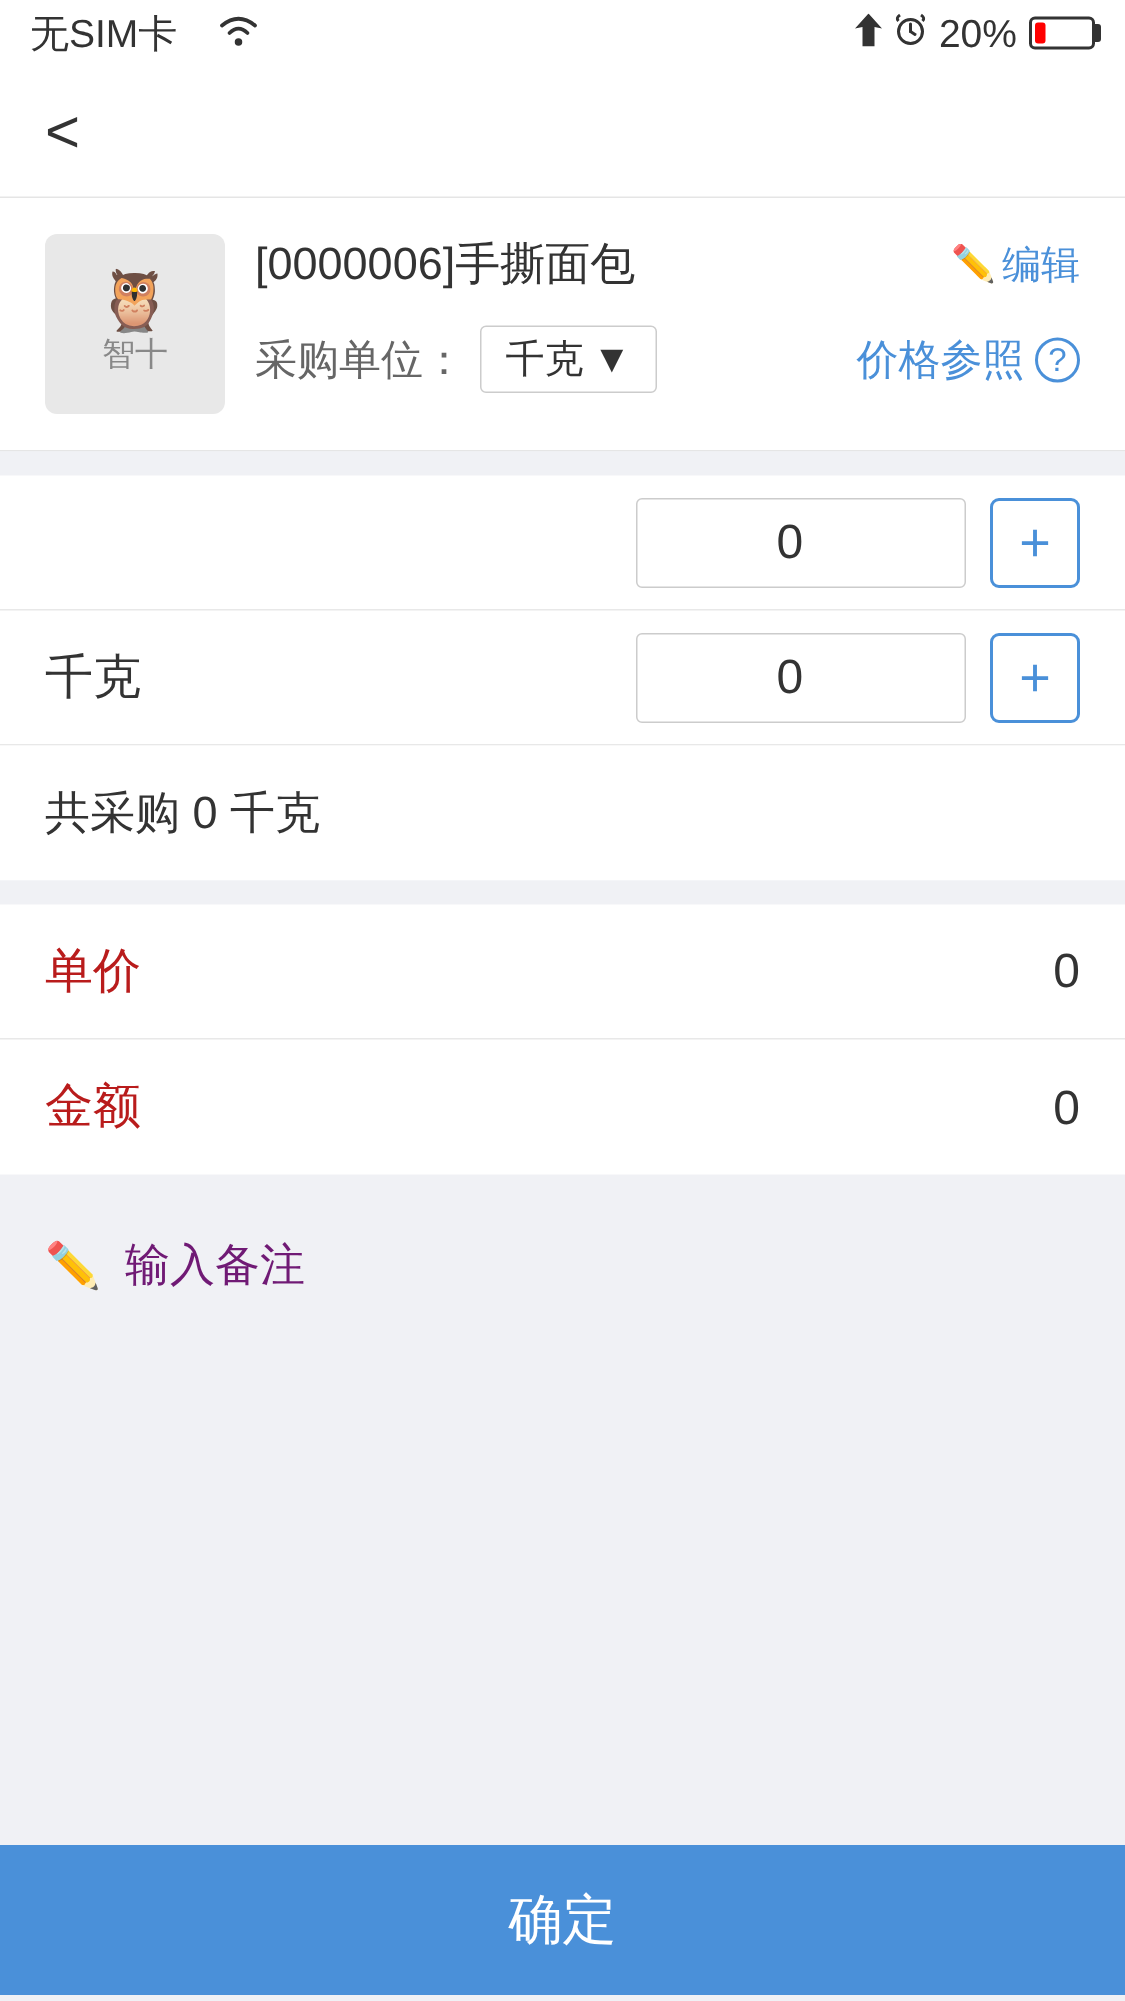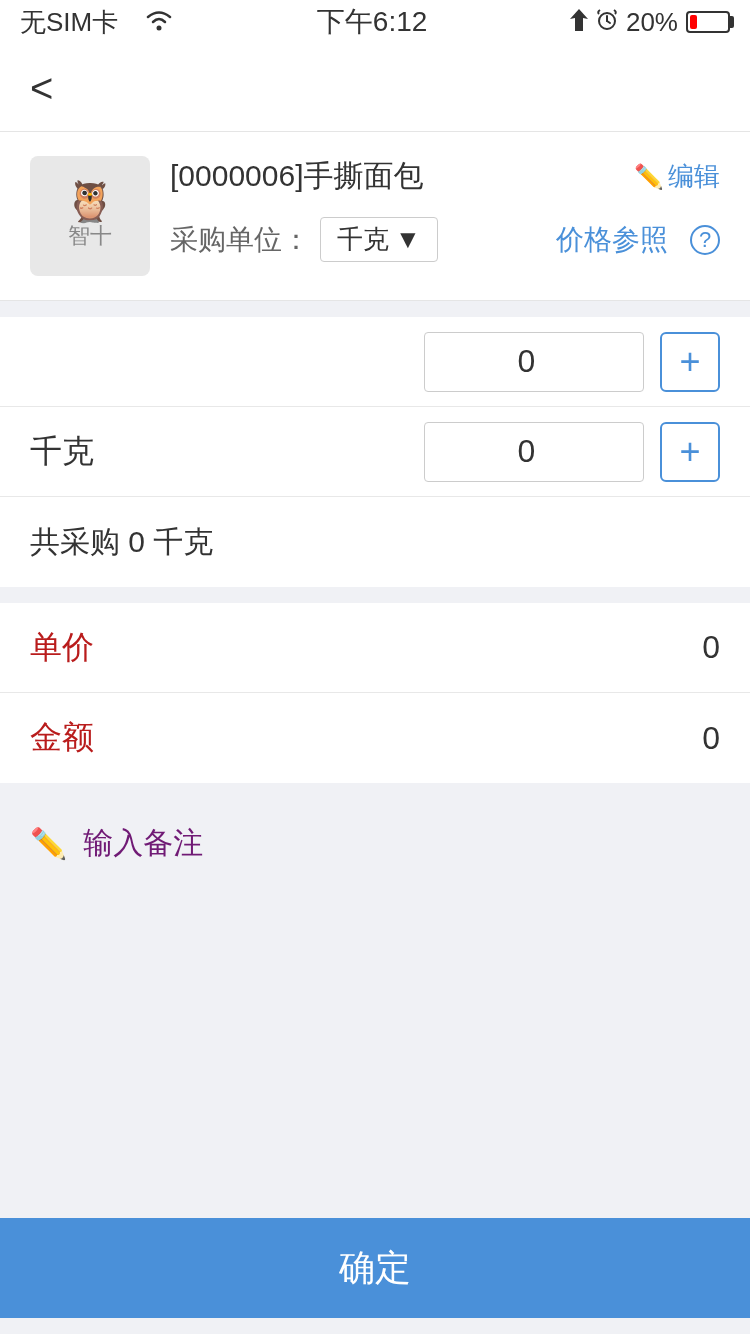--- a/index.html
+++ b/index.html
@@ -171,21 +171,21 @@
       display: flex;
       align-items: center;
       gap: 6px;
       cursor: pointer;
     }
     .price-ref {
       color: #4a90d9;
       font-size: 28px;
       display: flex;
       align-items: center;
-      gap: 22px;
+      gap: 7px;
       cursor: pointer;
     }
     .price-ref-q {
       width: 30px;
       height: 30px;
       border: 2px solid #4a90d9;
       border-radius: 50%;
       display: flex;
       align-items: center;
       justify-content: center;
@@ -326,21 +326,21 @@
 
     
     .confirm-bar {
       width: 100%;
       height: 100px;
       background: #4a90d9;
       display: flex;
       align-items: center;
       justify-content: center;
       position: fixed;
-      bottom: 16px;
+      bottom: 4px;
       left: 0;
       cursor: pointer;
     }
     .confirm-text {
       font-size: 36px;
       color: #fff;
       font-weight: 500;
     }
   </style>
 </head>
@@ -351,21 +351,20 @@
     <span>无SIM卡</span>
     <span>
       <svg width="30" height="22" viewBox="0 0 30 22">
         <path d="M15 18 Q15 18 15 18" stroke="#333" stroke-width="3" fill="none"></path>
         <circle cx="15" cy="19" r="2.5" fill="#333"></circle>
         <path d="M9 13 Q15 7 21 13" stroke="#333" stroke-width="2.5" fill="none" stroke-linecap="round"></path>
         <path d="M4 8 Q15 -1 26 8" stroke="#333" stroke-width="2.5" fill="none" stroke-linecap="round"></path>
       </svg>
     </span>
   </div>
-  <div class="status-center">下午6:12</div>
   <div class="status-right">
     <span>
       <svg width="18" height="22" viewBox="0 0 18 22" fill="#333">
         <path d="M9 0 L18 10 L13 9 L13 22 L5 22 L5 9 L0 10 Z"></path>
       </svg>
     </span>
     <span>
       <svg width="22" height="22" viewBox="0 0 22 22">
         <circle cx="11" cy="12" r="8" stroke="#333" stroke-width="2" fill="none"></circle>
         <line x1="11" y1="12" x2="11" y2="7" stroke="#333" stroke-width="2" stroke-linecap="round"></line>

